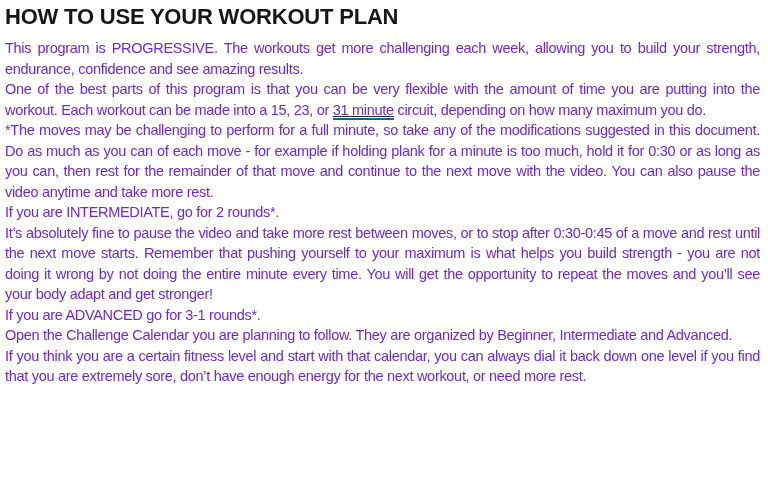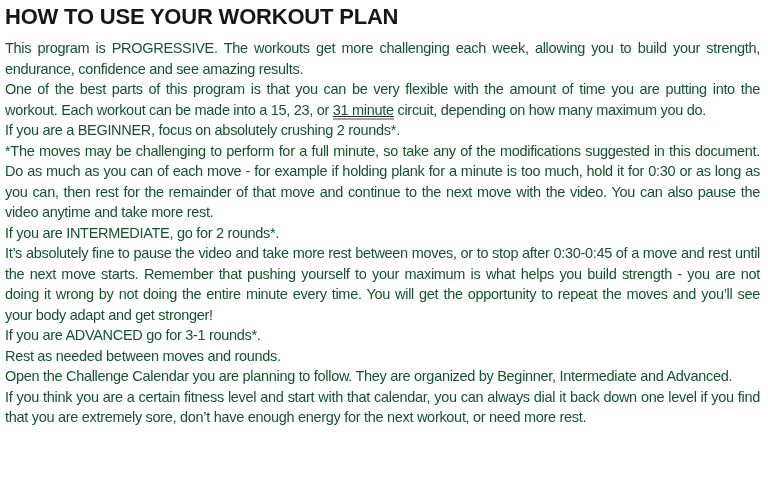--- a/index.html
+++ b/index.html
@@ -26,56 +26,54 @@
     font-weight: 700;
     letter-spacing: -0.2px;
     color: #161616;
   }
   p.para {
     margin: 0;
     font-size: 14.5px;
     line-height: 20.5px;
     letter-spacing: -0.3px;
     text-align: justify;
-    color: #14532d;
+    color: #6d28d9;
   }
   .mb0  { margin-bottom: 0; }
   .mb3  { margin-bottom: 3px; }
   .mb5  { margin-bottom: 5px; }
   .mb7  { margin-bottom: 7px; }
   .mb8  { margin-bottom: 8px; }
   .mb9  { margin-bottom: 9px; }
   .mb11 { margin-bottom: 11px; }
   .mb13 { margin-bottom: 13px; }
   .mb15 { margin-bottom: 15px; }
   .grammar-underline {
     text-decoration: underline;
     text-decoration-color: #2a2a2a;
-    border-bottom: 2px solid #a3a3a3;
+    border-bottom: 2px solid #0369a1;
     padding-bottom: 0px;
   }
 </style>
 </head>
 <body>
 
 <main class="page">
   <h1 class="doc-title">HOW TO USE YOUR WORKOUT PLAN</h1>
 
   <p class="para mb7">This program is PROGRESSIVE. The workouts get more challenging each week, allowing you to build your strength, endurance, confidence and see amazing results.</p>
 
   <p class="para mb3"><span>One of the best parts of this program is that you can be very flexible with the amount of time you are putting into the workout. Each workout can be made into a 15, 23, or </span><span class="grammar-underline">31 minute</span><span> circuit, depending on how many maximum you do.</span></p>
 
-  <p class="para mb15">If you are a BEGINNER, focus on absolutely crushing 2 rounds*.</p>
 
   <p class="para mb5">*The moves may be challenging to perform for a full minute, so take any of the modifications suggested in this document. Do as much as you can of each move - for example if holding plank for a minute is too much, hold it for 0:30 or as long as you can, then rest for the remainder of that move and continue to the next move with the video. You can also pause the video anytime and take more rest.</p>
 
   <p class="para mb9">If you are INTERMEDIATE, go for 2 rounds*.</p>
 
   <p class="para mb0">It’s absolutely fine to pause the video and take more rest between moves, or to stop after 0:30-0:45 of a move and rest until the next move starts. Remember that pushing yourself to your maximum is what helps you build strength - you are not doing it wrong by not doing the entire minute every time. You will get the opportunity to repeat the moves and you’ll see your body adapt and get stronger!</p>
 
   <p class="para mb13">If you are ADVANCED go for 3-1 rounds*.</p>
 
-  <p class="para mb11">Rest as needed between moves and rounds.</p>
 
   <p class="para mb8">Open the Challenge Calendar you are planning to follow. They are organized by Beginner, Intermediate and Advanced.</p>
 
   <p class="para mb0">If you think you are a certain fitness level and start with that calendar, you can always dial it back down one level if you find that you are extremely sore, don’t have enough energy for the next workout, or need more rest.</p>
 </main>
 
 </body></html>

